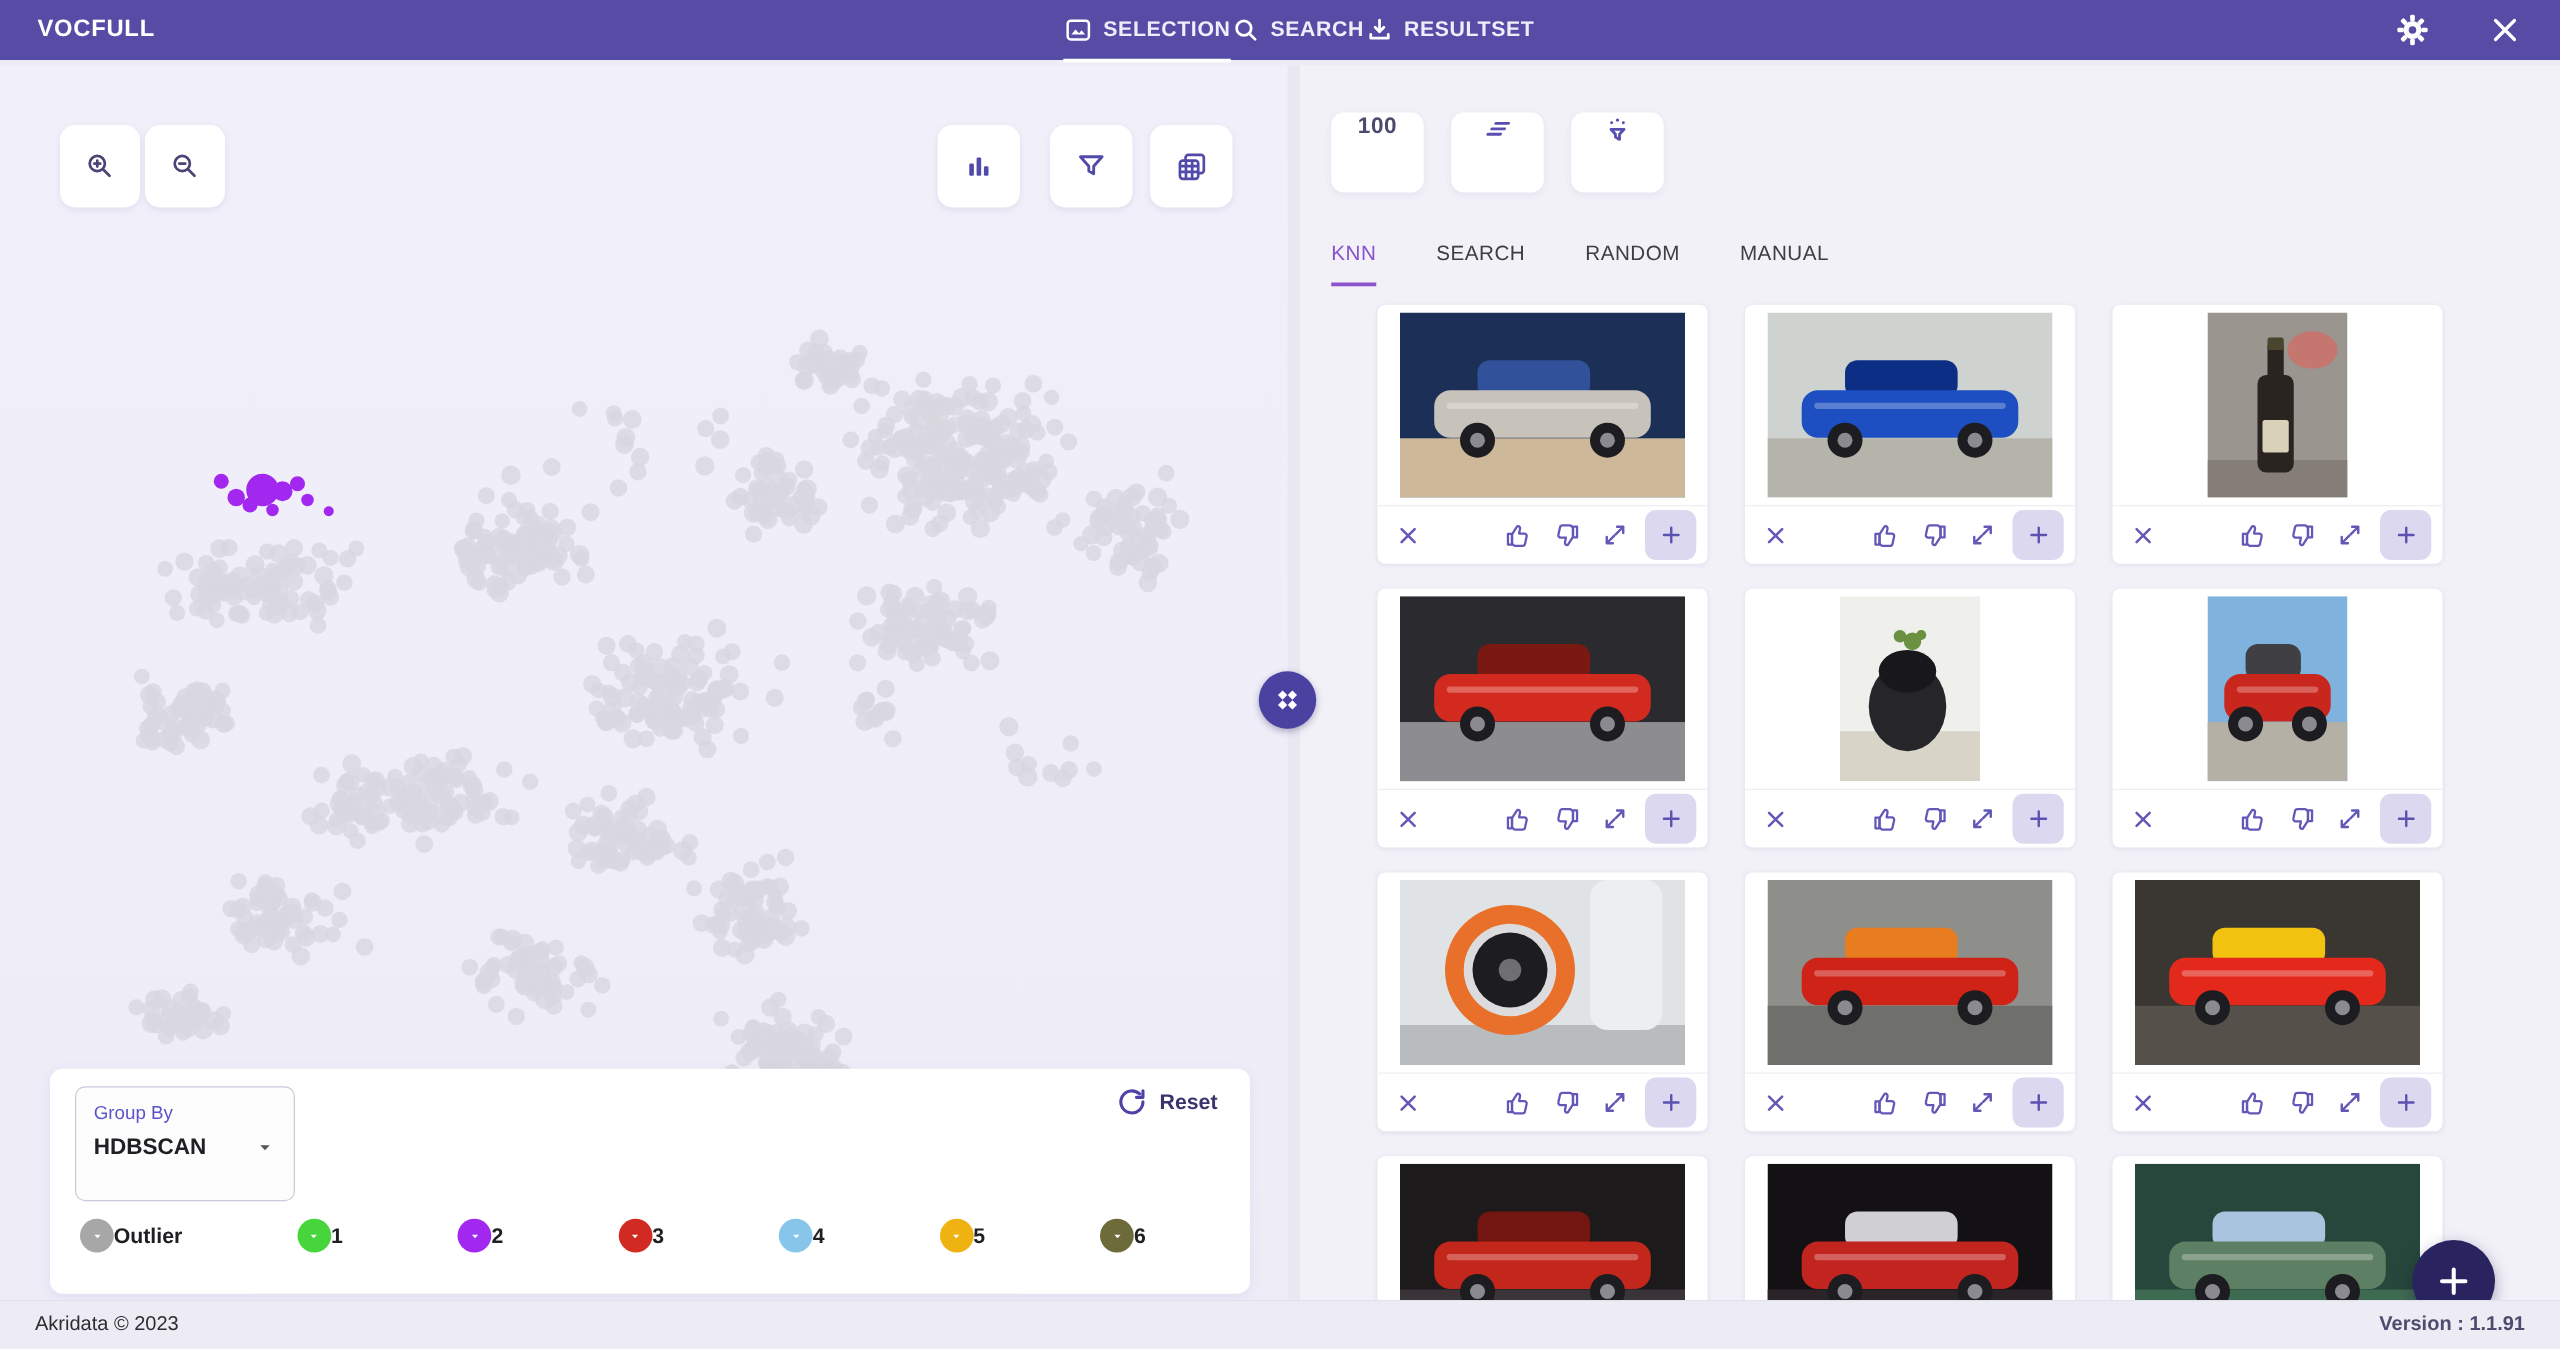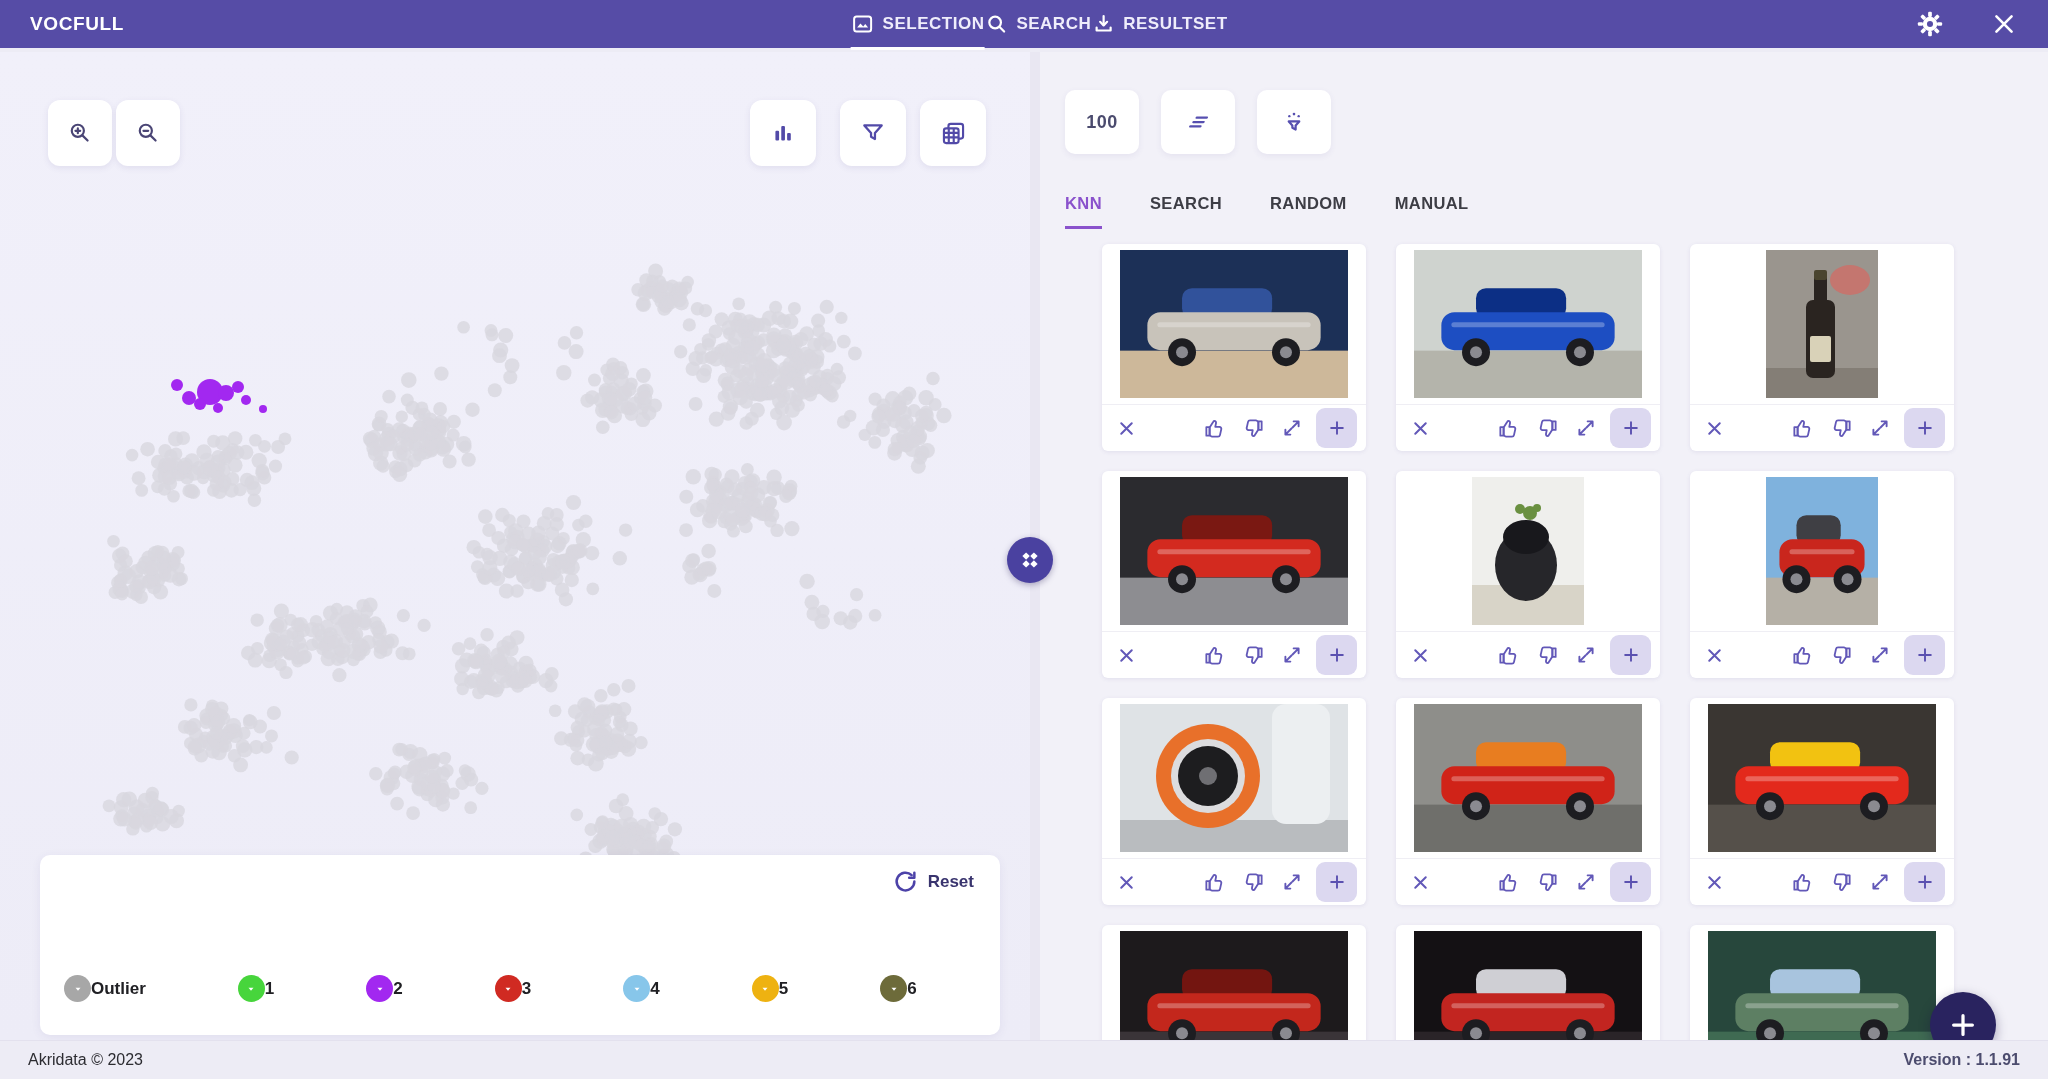--- a/index.html
+++ b/index.html
@@ -33,25 +33,25 @@
   .reset-label { font-size:17px; color:#39346e; font-weight:600; }
   .legend-row { position:absolute; left:24px; top:120px; display:flex; align-items:center; }
   .legend-item { display:flex; align-items:center; margin-right:92px; cursor:pointer; }
   .legend-dot { width:27px; height:27px; border-radius:50%; display:flex; align-items:center; justify-content:center; }
   .legend-label { font-size:17px; color:#202024; font-weight:600; }
 
   .drag-handle { position:absolute; left:1007px; top:485px; width:46px; height:46px; border-radius:50%; background:#4a41a0; box-shadow:0 2px 6px rgba(40,30,90,.35); display:flex; align-items:center; justify-content:center; cursor:grab; z-index:20; }
 
   
   .chips-row { display:flex; gap:22px; margin:38px 0 0 25px; }
-  .chip { min-width:74px; height:64px; background:#fff; border-radius:10px; box-shadow:0 2px 6px rgba(80,70,140,.08); display:flex; align-items:center; justify-content:center; cursor:pointer; padding:0 10px; }
+  .chip { min-width:74px; height:64px; background:#fff; border-radius:10px; box-shadow:0 2px 6px rgba(80,70,140,.08); display:flex; justify-content:center; cursor:pointer; padding:0 10px; }
   .chip-count { font-size:18px; color:#4b4b6e; font-weight:600; letter-spacing:.5px; }
 
   .rtabs { display:flex; gap:48px; margin:40px 0 0 25px; border-bottom:1px solid transparent; }
-  .rtab { font-size:16.5px; font-weight:700; letter-spacing:.4px; color:#3d3d45; padding-bottom:13px; border-bottom:3px solid transparent; cursor:pointer; }
+  .rtab { font-size:16.5px; font-weight:400; letter-spacing:.4px; color:#3d3d45; padding-bottom:13px; border-bottom:3px solid transparent; cursor:pointer; }
   .rtab.active { color:#8a52cc; border-bottom-color:#8a52cc; }
 
   .grid { margin:14px 0 0 62px; display:grid; grid-template-columns:repeat(3,264px); column-gap:30px; row-gap:20px; }
   .card { width:264px; background:#fff; border-radius:6px; box-shadow:0 1px 4px rgba(80,70,140,.10); overflow:hidden; }
   .card-img { height:160px; display:flex; align-items:center; justify-content:center; cursor:pointer; }
   .card-actions { height:47px; border-top:1px solid #efeef4; display:flex; align-items:center; padding:0 9px; }
   .act { width:30px; height:30px; display:flex; align-items:center; justify-content:center; cursor:pointer; margin-right:9px; }
   .act.spacer { flex:1; cursor:default; margin:0; }
   .plus-chip { width:41px; height:40px; background:#dcd8f0; border-radius:9px; display:flex; align-items:center; justify-content:center; cursor:pointer; }
 
@@ -1428,20 +1428,31 @@
         <circle cx="144" cy="211" r="7" fill="#a228f0"></circle>
         <circle cx="155" cy="217" r="6" fill="#a228f0"></circle>
         <circle cx="181" cy="206" r="8" fill="#a228f0"></circle>
         <circle cx="193" cy="200" r="6" fill="#a228f0"></circle>
         <circle cx="201" cy="213" r="5" fill="#a228f0"></circle>
         <circle cx="173" cy="221" r="5" fill="#a228f0"></circle>
         <circle cx="218" cy="222" r="4" fill="#a228f0"></circle>
       </svg>
 
     <div class="bottom-card">
+      <div class="groupby">
+        <div class="groupby-label">Group By</div>
+        <div class="groupby-value-row">
+          <span class="groupby-value">HDBSCAN</span>
+          <span>
+            <svg width="18" height="18" viewBox="0 0 24 24" fill="#555">
+                <path d="M7 9.5l5 5.5 5-5.5z"></path>
+              </svg>
+          </span>
+        </div>
+      </div>
       <div class="reset-btn">
         <span>
           <svg width="25" height="25" viewBox="0 0 24 24" fill="none" stroke="#4c42a8" stroke-width="2.4" stroke-linecap="round" stroke-linejoin="round">
               <path d="M20.5 12a8.5 8.5 0 1 1-2.6-6.1"></path>
               <path d="M20.5 3.5v5h-5"></path>
             </svg>
         </span>
         <span class="reset-label">Reset</span>
       </div>
       <div class="legend-row" id="legend">

